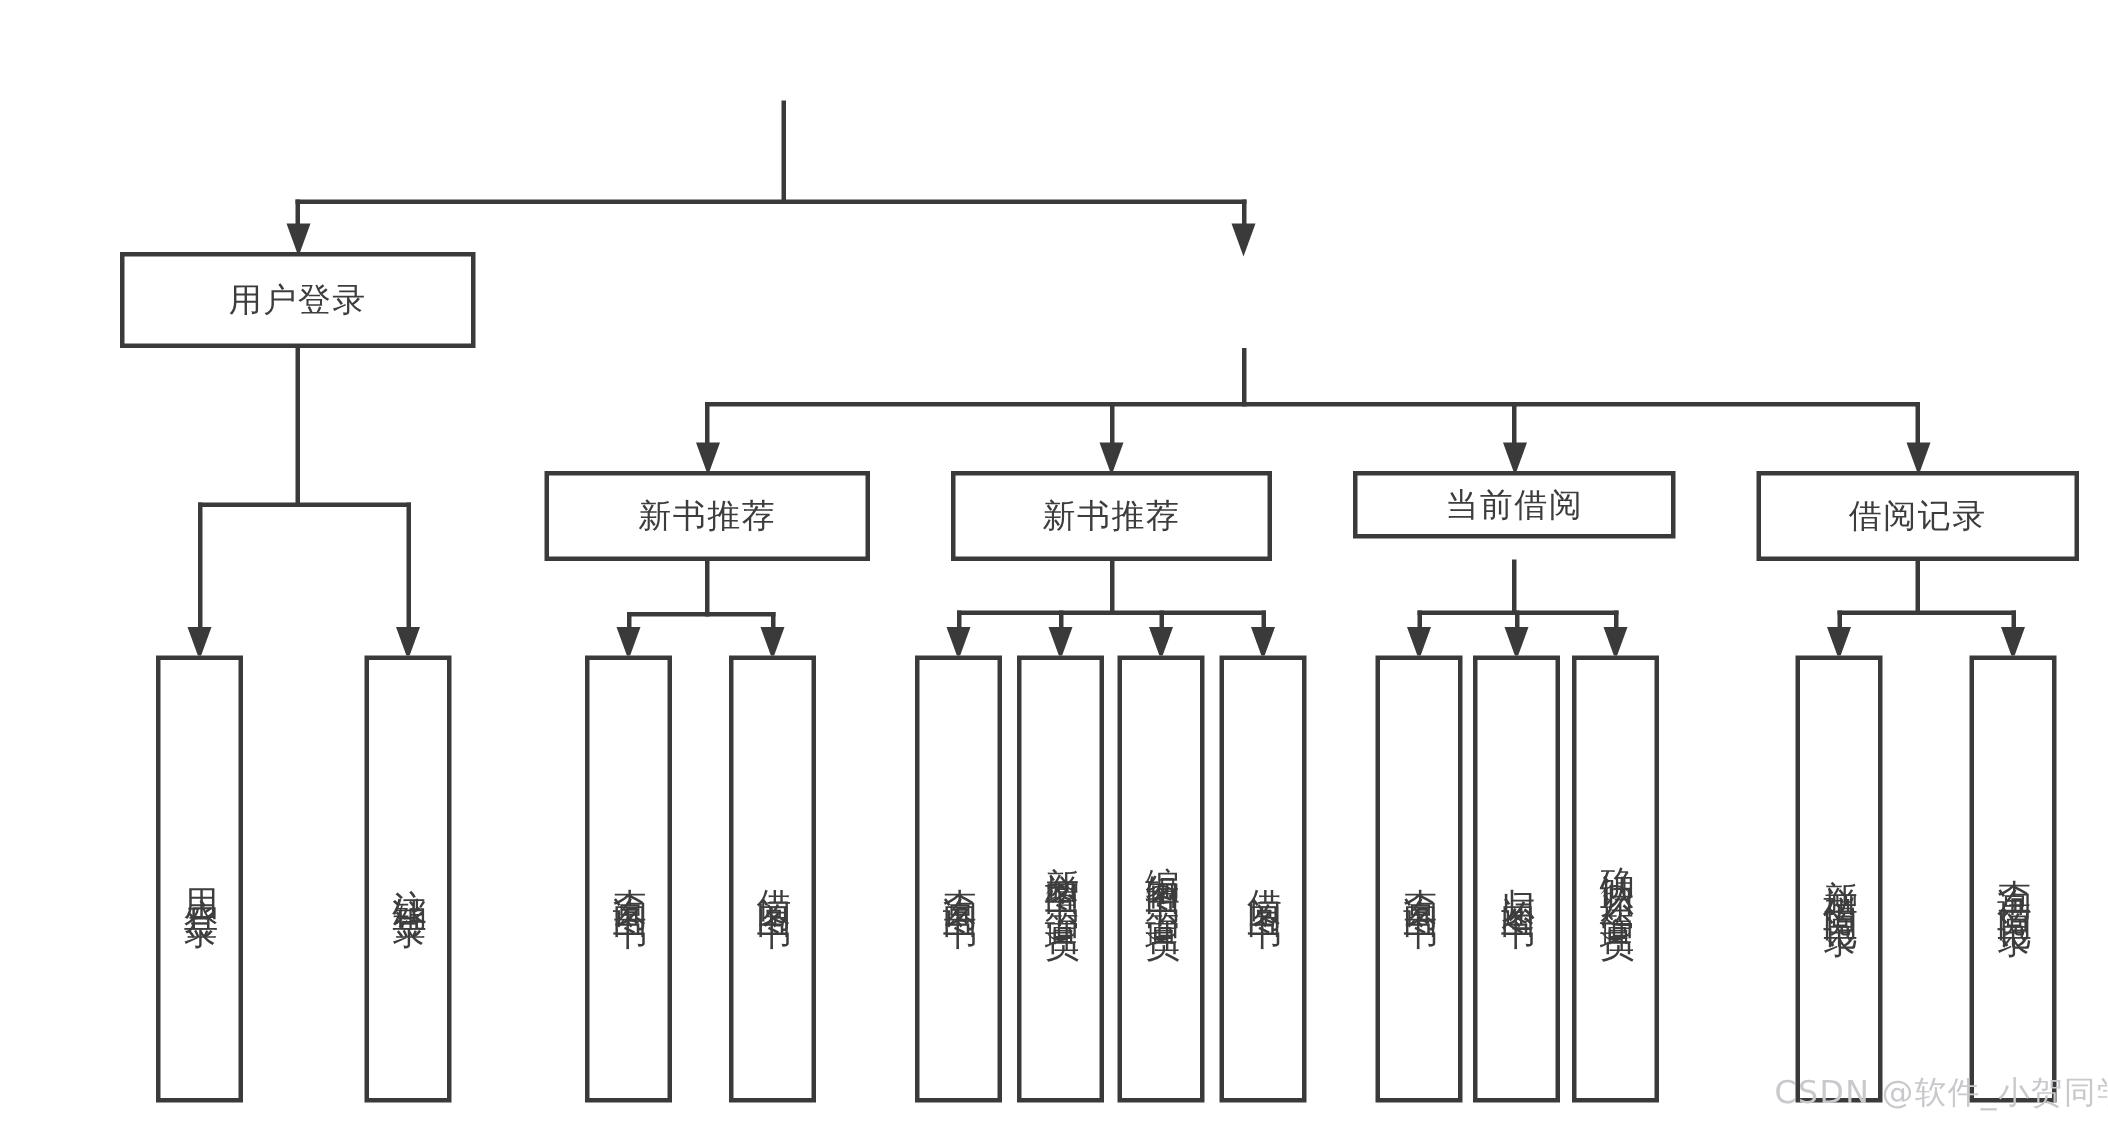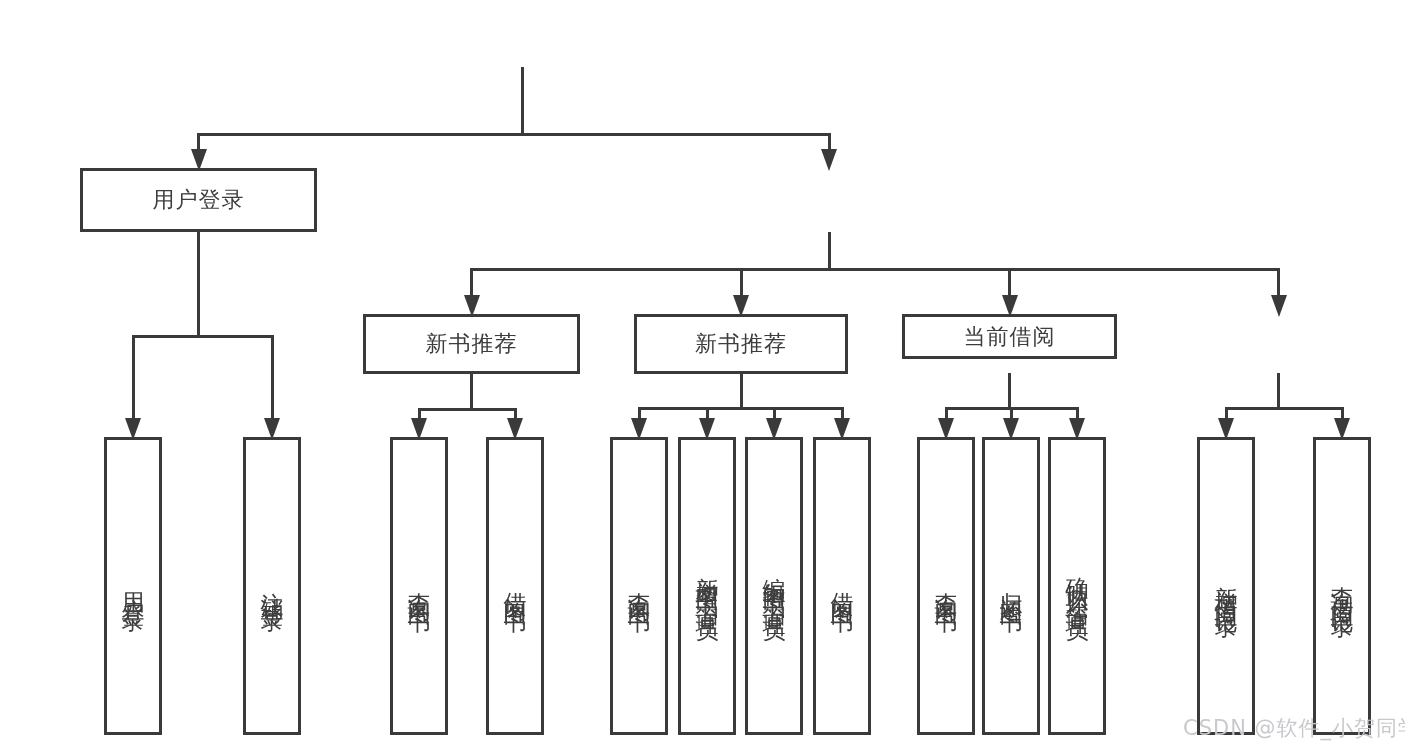--- a/index.html
+++ b/index.html
@@ -72,20 +72,23 @@
       <span class="node-label">用户登录</span>
     </div>
     <div class="node" style="left: 363px; top: 314px; width: 217px; height: 60px;">
       <span class="node-label">新书推荐</span>
     </div>
     <div class="node" style="left: 634px; top: 314px; width: 214px; height: 60px;">
       <span class="node-label">新书推荐</span>
     </div>
     <div class="node" style="left: 902px; top: 314px; width: 215px; height: 45px;">
       <span class="node-label">当前借阅</span>
+    </div>
+    <div class="node" style="left: 1171px; top: 314px; width: 215px; height: 60px;">
+      <span class="node-label">借阅记录</span>
     </div>
     <div class="node vertical" style="left: 104px; top: 437px; width: 58px; height: 298px;">
       <span class="node-label">用户登录</span>
     </div>
     <div class="node vertical" style="left: 243px; top: 437px; width: 58px; height: 298px;">
       <span class="node-label">注销登录</span>
     </div>
     <div class="node vertical" style="left: 390px; top: 437px; width: 58px; height: 298px;">
       <span class="node-label">查询图书</span>
     </div>

